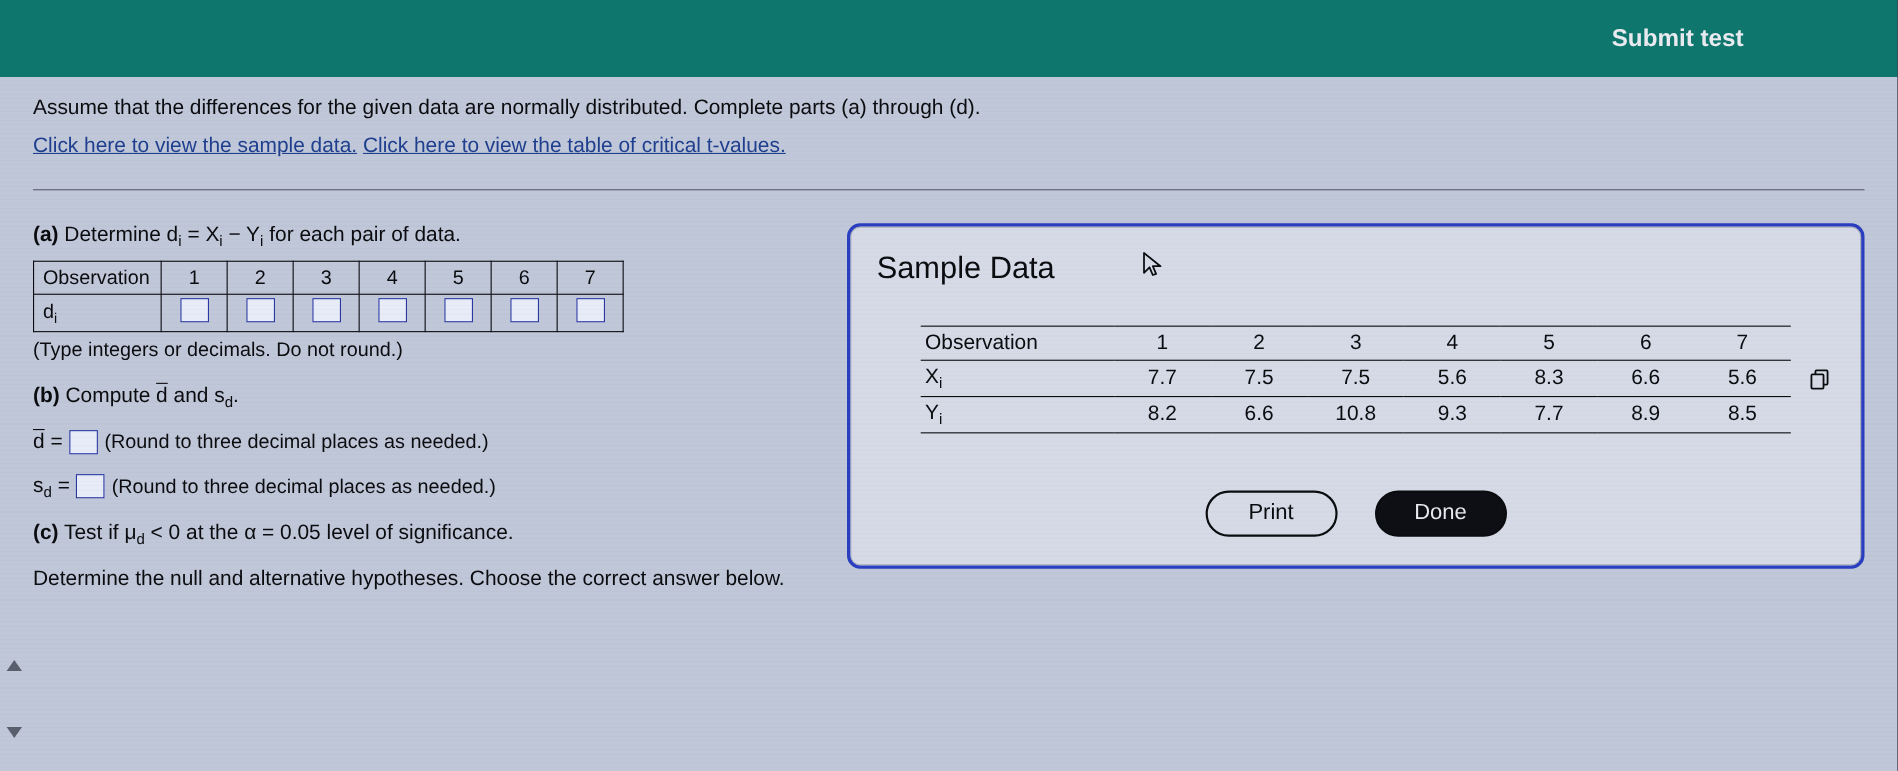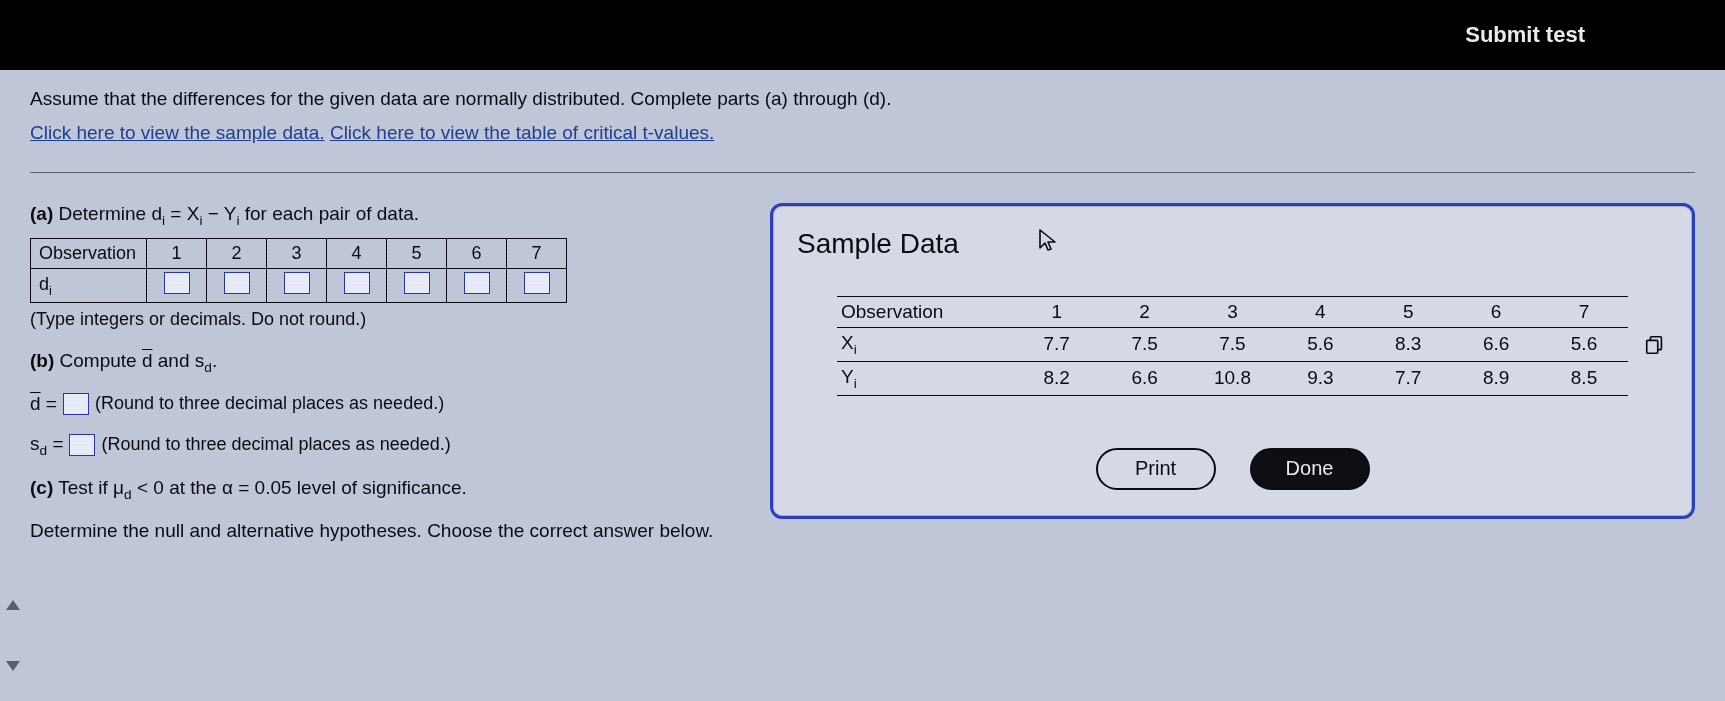--- a/index.html
+++ b/index.html
@@ -1,18 +1,18 @@
 <!DOCTYPE html>
 <html><head>
 <meta charset="utf-8">
 <style>
   * { box-sizing: border-box; margin: 0; padding: 0; }
   html, body { width: 1725px; height: 701px; font-family: Arial, Helvetica, sans-serif; background: #1a1f2e; overflow: hidden; }
   .topbar {
-    width: 100%; height: 70px; background: #000000; color: #e8eaf0;
+    width: 100%; height: 70px; background: #0f766e; color: #e8eaf0;
     display: flex; align-items: center; justify-content: flex-end;
     padding: 0 140px 0 0; font-size: 22px; font-weight: 600;
   }
   .content-wrap {
     width: 100%; height: calc(100% - 70px);
     background: #c0c7d8;
     position: relative;
     padding: 18px 30px 0 30px;
   }
   .scroll-up-hint {

